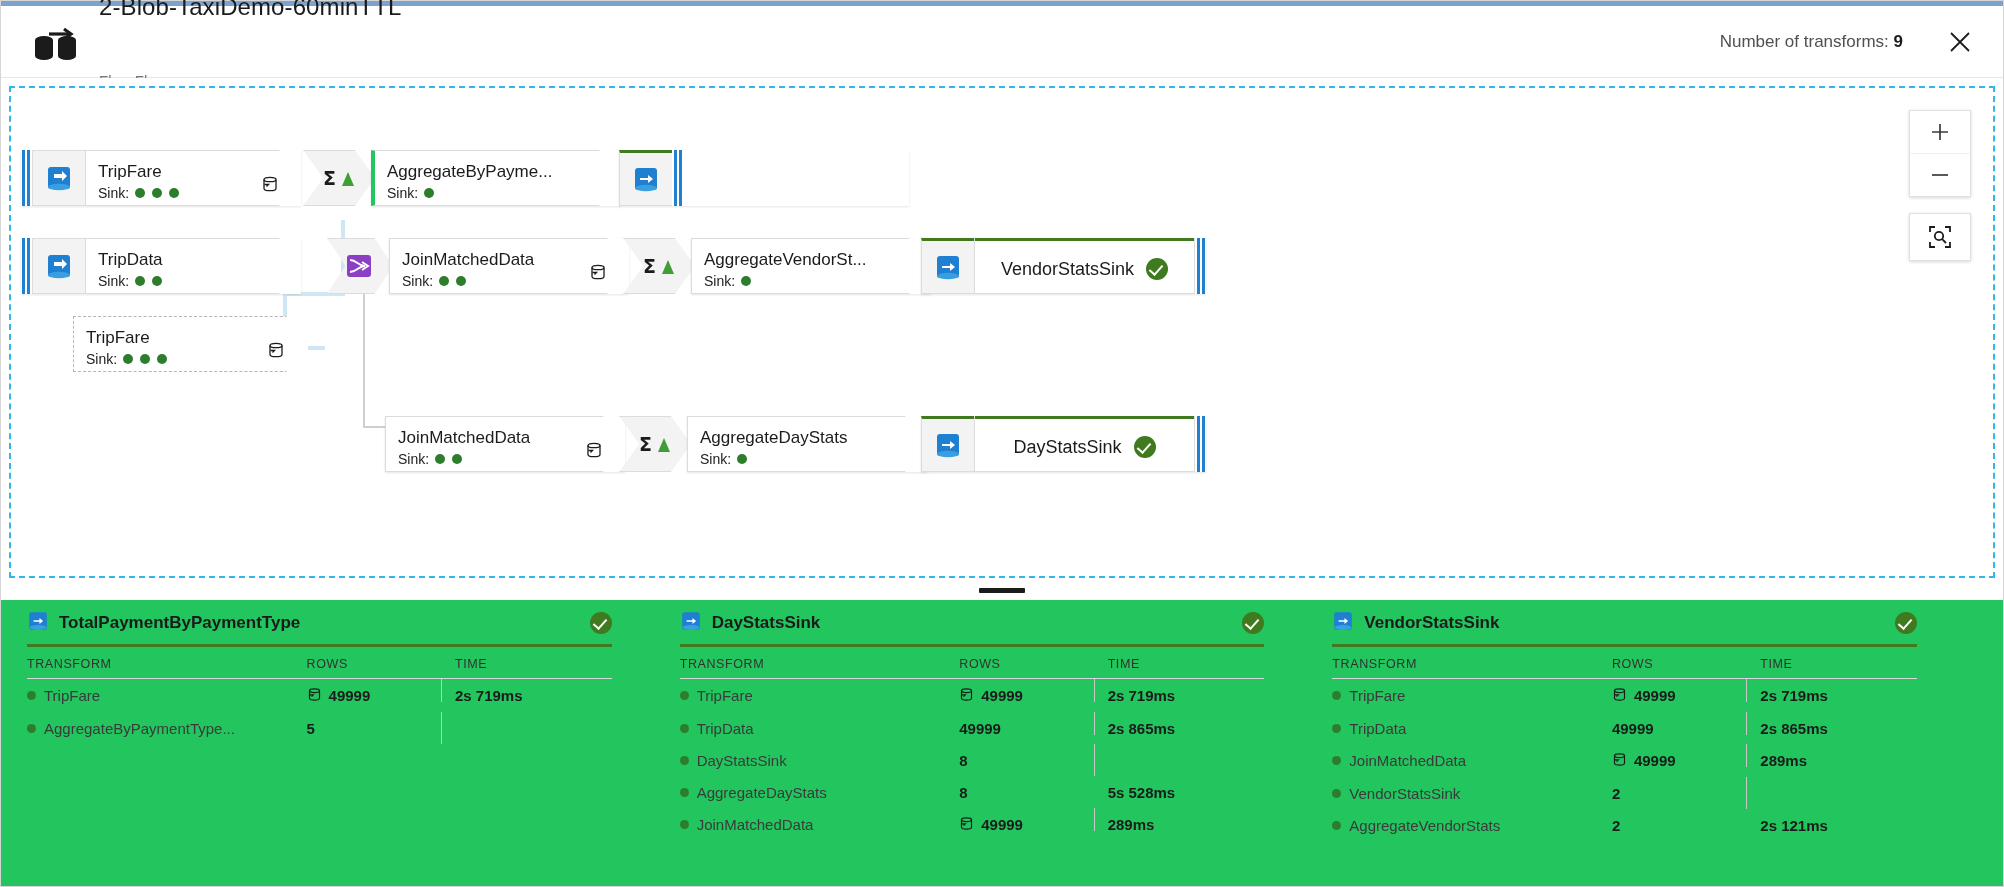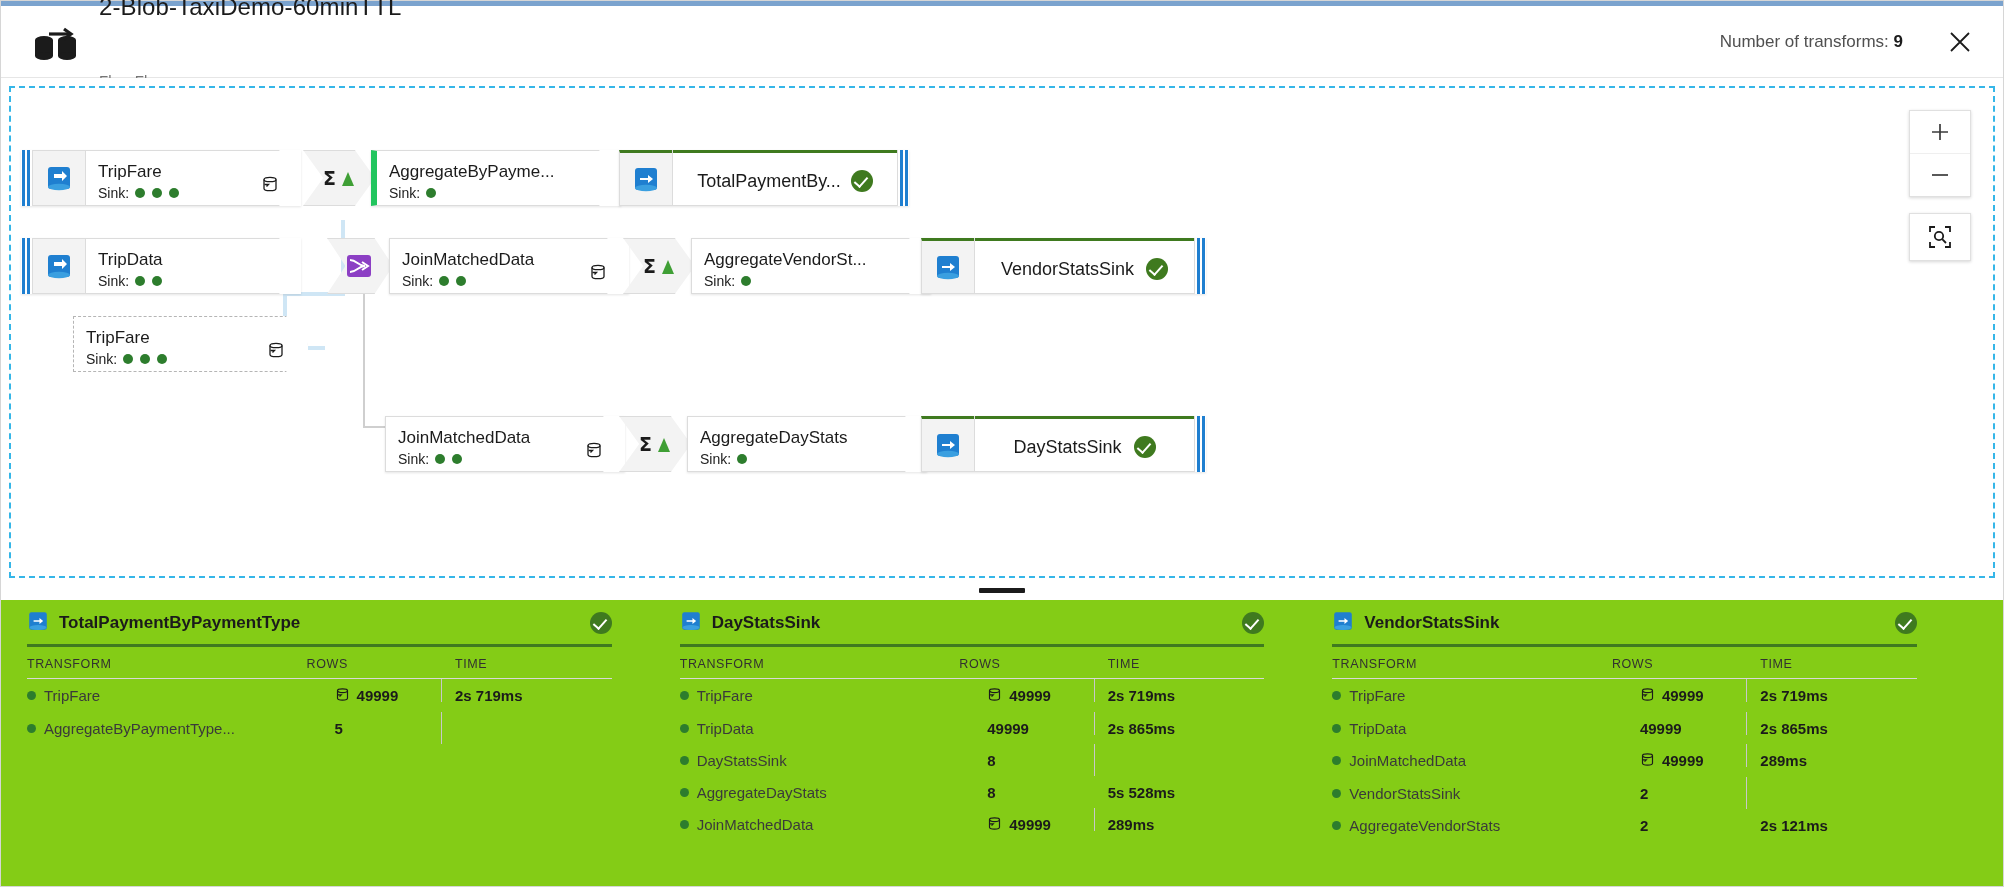--- a/index.html
+++ b/index.html
@@ -290,21 +290,21 @@
     border-radius: 1px;
   }
 
   
   .panels {
     flex: 1 1 auto;
     display: flex;
     padding: 10px 26px 0 26px;
     box-sizing: border-box;
     gap: 8px;
-    background: #84cc16;
+    background: #22c55e;
   }
   .panel {
     flex: 1 1 0;
     padding-right: 60px;
     box-sizing: border-box;
     min-width: 0;
   }
   .panel-head {
     display: flex;
     align-items: center;
@@ -347,21 +347,21 @@
     white-space: nowrap;
     overflow: hidden;
   }
   .tbl td.c-transform { display: flex; align-items: center; gap: 8px; }
   .tbl td.c-rows {
     padding-left: 10px;
     color: #1b1b1b;
     font-weight: bold;
     font-size: 15px;
   }
-  .tbl td.c-rows .cellwrap { display: flex; align-items: center; gap: 7px; margin-left: 28px; }
+  .tbl td.c-rows .cellwrap { display: flex; align-items: center; gap: 7px; }
   .tbl td.c-time {
     padding-left: 14px;
     color: #1b1b1b;
     font-weight: bold;
     font-size: 15px;
     position: relative;
   }
   .tbl td.c-time .bracket {
     position: absolute;
     left: 0; top: -4px;
@@ -451,43 +451,38 @@
       </div>
 
       <div class="chev" style="left:292px; top:62px; width:72px;">
         <svg width="32" height="26" viewBox="0 0 32 26">
           <text x="0" y="20" font-family="DejaVu Sans, sans-serif" font-size="19" font-weight="bold" fill="#1b1b1b">Σ</text>
           <path d="M19 21 L25 7 L31 21 Z" fill="#3f9f35"></path>
         </svg>
       </div>
 
       <div class="node" style="left:360px; top:62px; width:250px;">
-        <div class="body arrowed" style="border-left:6px solid #22c55e;">
+        <div class="body arrowed" style="border-left:4px solid #22c55e;">
           <div class="name">AggregateByPayme...</div>
           <div class="sinkline">
             <span>Sink:</span>
             <span class="dots">
               <span class="dot"></span>
             </span>
           </div>
         </div>
       </div>
 
       <div class="node sink-node" style="left:608px; top:62px; width:290px;">
         <div class="iconbox" style="border-left:1px solid #dcdcdc;">
           <svg width="30" height="30" viewBox="0 0 30 30">
             <rect x="4" y="4" width="22" height="22" rx="3" fill="#1f7fd0"></rect>
             <path d="M9 14 h8 v-3 l5 4 -5 4 v-3 h-8 z" fill="#ffffff"></path>
             <ellipse cx="15" cy="24" rx="11" ry="3.2" fill="#3a9fe0"></ellipse>
           </svg>
-        </div>
-        <div class="body with-check">
-          <div class="greentop"></div>
-          <div class="name" style="font-size:18px;">TotalPaymentBy...</div>
-          <div class="check" style="margin-left:10px;"></div>
         </div>
         <div class="railbar right"></div>
       </div>
 
       <div class="node" style="left:10px; top:150px; width:280px;">
         <div class="railbar"></div>
         <div class="iconbox">
           <svg width="30" height="30" viewBox="0 0 30 30">
             <rect x="4" y="4" width="22" height="22" rx="3" fill="#1f7fd0"></rect>
             <path d="M10 11 h8 v-3 l5 5 -5 5 v-3 h-8 z" fill="#ffffff"></path>

